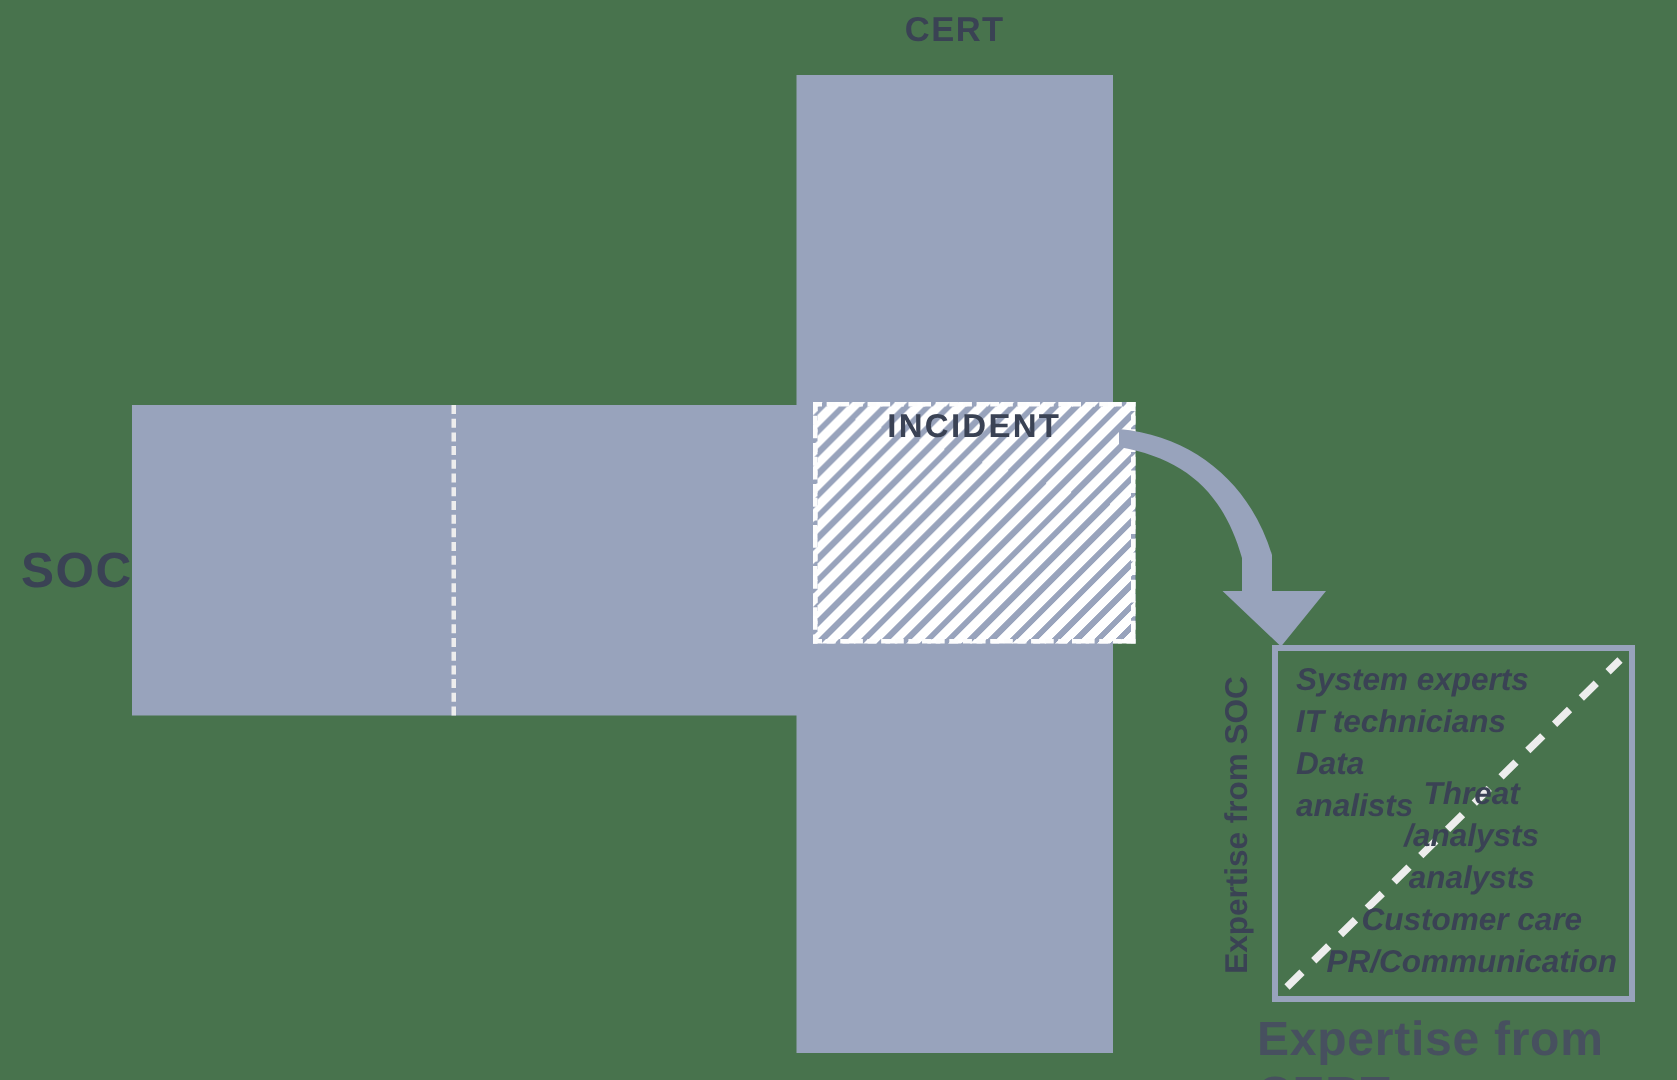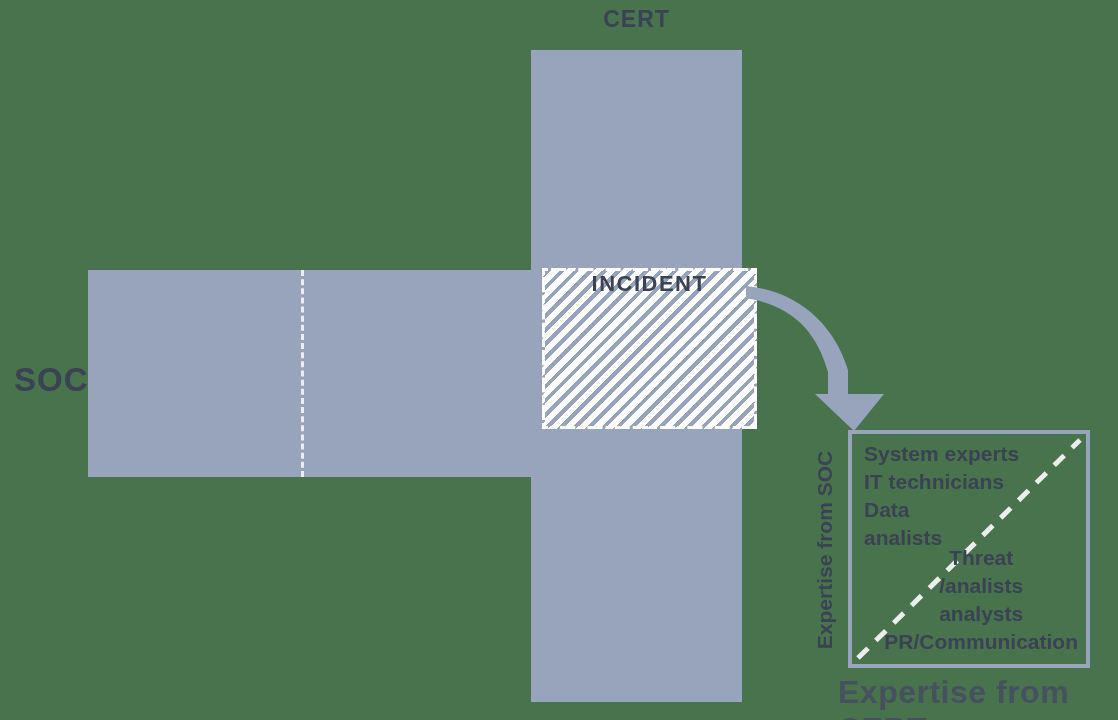--- a/index.html
+++ b/index.html
@@ -45,21 +45,21 @@
   }
   .diag-svg{position:absolute;left:0;top:0;}
   .exp-soc-list{
     position:absolute;left:12px;top:6px;
     font-size:21px;line-height:28px;white-space:nowrap;
   }
   .exp-cert-list{
     position:absolute;right:8px;bottom:8px;
     font-size:21px;line-height:28px;text-align:center;white-space:nowrap;
   }
-  .exp-line{display:block;}
+  .exp-line{display:block;font-style:italic;}
   .soc-axis{
     position:absolute;left:726px;top:537px;width:200px;height:26px;
     text-align:center;transform:rotate(-90deg);font-size:21px;
   }
   .cert-axis{
     position:absolute;left:838px;top:674px;width:262px;
     font-size:32px;letter-spacing:0.5px;
     color:var(--cert_axis_ink,#47505F);
   }
 </style>
@@ -88,22 +88,23 @@
       <line x1="6" y1="224" x2="228" y2="6" stroke="#EDEDED" stroke-width="5" stroke-dasharray="14 11"></line>
     </svg>
     <div class="exp-soc-list">
       <span class="exp-line">System experts</span>
       <span class="exp-line">IT technicians</span>
       <span class="exp-line">Data</span>
       <span class="exp-line">analists</span>
     </div>
     <div class="exp-cert-list">
       <span class="exp-line">Threat</span>
-      <span class="exp-line">/analists</span>
+      <span class="exp-line">/analysts</span>
       <span class="exp-line">analysts</span>
+      <span class="exp-line">Customer care</span>
       <span class="exp-line">PR/Communication</span>
     </div>
   </div>
 
   <div class="soc-axis">Expertise from SOC</div>
   <div class="cert-axis">Expertise from CERT</div>
 
 </div>
 
 </body></html>

